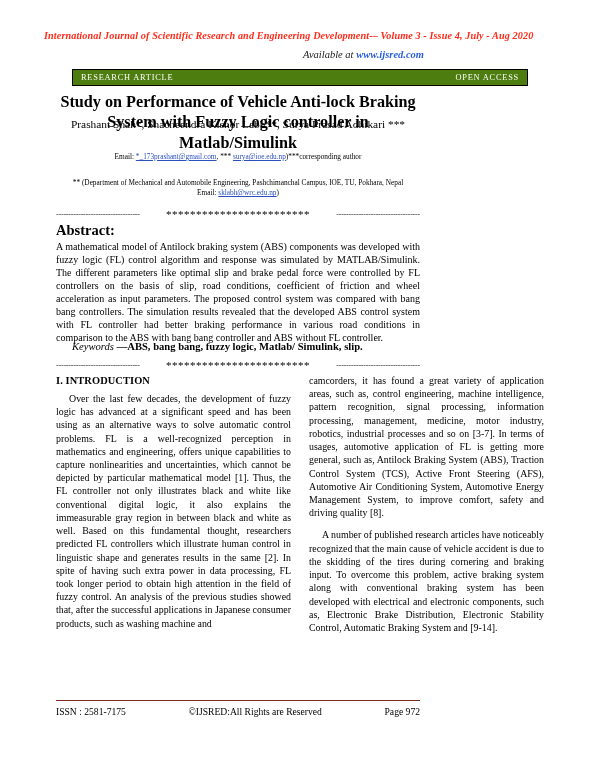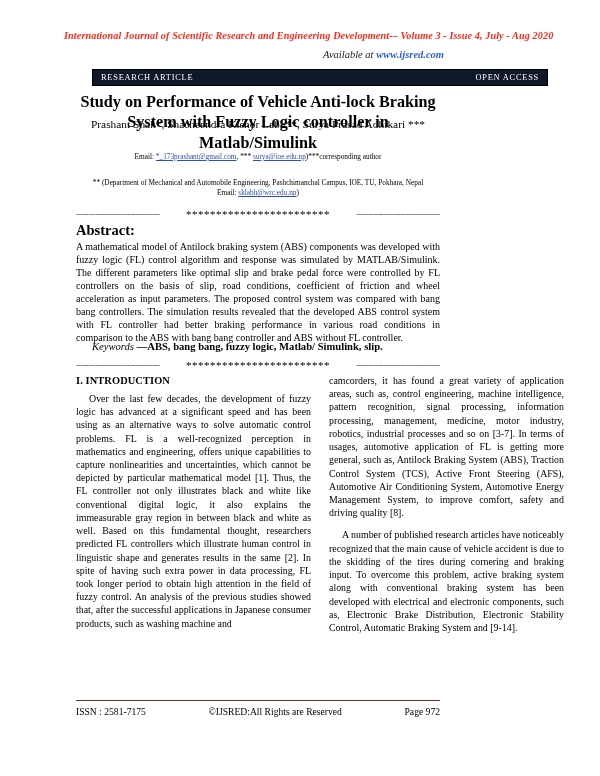--- a/index.html
+++ b/index.html
@@ -14,21 +14,20 @@
     color: #000000;
     overflow: hidden;
   }
 
   .page {
     position: relative;
     width: 476px;
     height: 776px;
     box-sizing: border-box;
     padding: 12px;
-    margin-left: 20px;
   }
 
   
   .journal-line {
     position: absolute;
     top: 30px;
     left: 44px;
     right: 40px;
     text-align: center;
     font-family: "Liberation Serif", "DejaVu Serif", serif;
@@ -55,21 +54,21 @@
     font-style: italic;
   }
 
   
   .access-bar {
     position: absolute;
     top: 69px;
     left: 72px;
     width: 456px;
     height: 17px;
-    background: #0f172a;
+    background: #4d7c0f;
     border: 1px solid #000000;
     box-sizing: border-box;
     display: flex;
     align-items: center;
     justify-content: space-between;
     padding: 0 8px;
   }
   .access-bar span {
     color: #ffffff;
     font-size: 8.4px;

